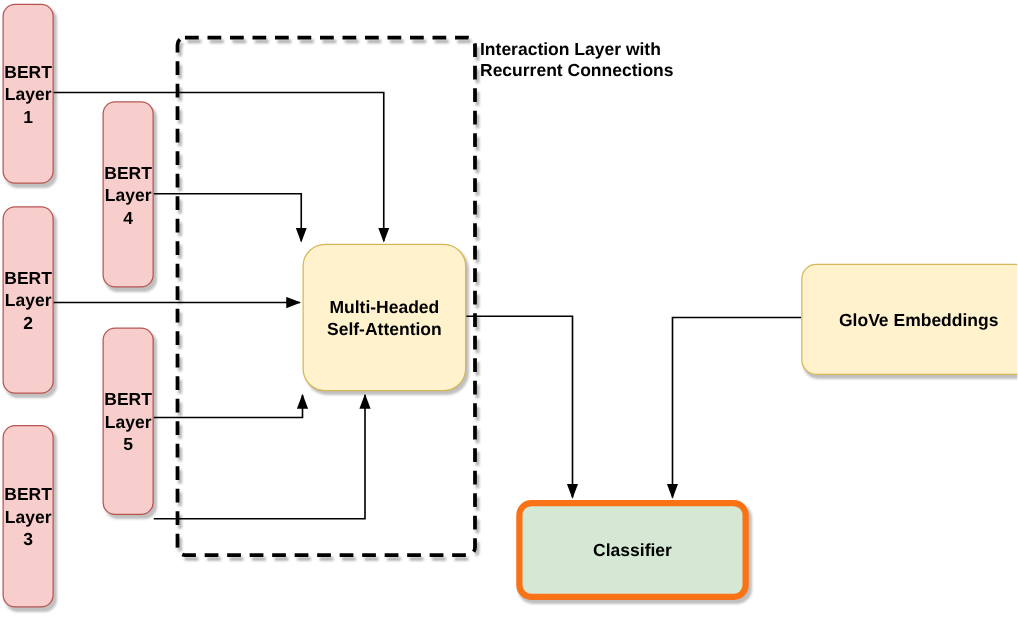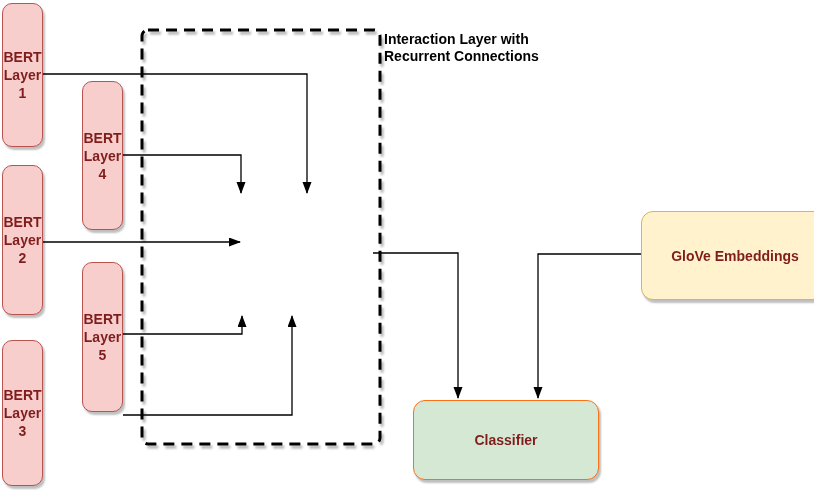--- a/index.html
+++ b/index.html
@@ -15,21 +15,21 @@
 
   .node {
     position: absolute;
     display: flex;
     align-items: center;
     justify-content: center;
     text-align: center;
     font-weight: bold;
     font-size: 14px;
     line-height: 18px;
-    color: #7f1d1d;
+    color: #000000;
     box-sizing: border-box;
     box-shadow: 2px 3px 2px rgba(0,0,0,0.25);
   }
   .node .label { white-space: pre-line; }
 
   .bert {
     width: 41px;
     background: #F8CECC;
     border: 1px solid #B85450;
     border-radius: 10px;
@@ -48,21 +48,21 @@
     left: 242px; top: 195px; width: 131px; height: 118px;
     border-radius: 18px;
   }
   #node-glove {
     left: 641px; top: 211px; width: 188px; height: 89px;
     border-radius: 12px;
   }
 
   .green {
     background: #D5E8D4;
-    border: 1px solid #f97316;
+    border: 5px solid #f97316;
     justify-content: center;
   }
   #node-classifier {
     left: 413px; top: 400px; width: 186px; height: 80px;
     border-radius: 12px;
   }
 
   #interaction-title {
     position: absolute;
     left: 384px; top: 31px; width: 180px;
@@ -139,20 +139,24 @@
 Layer
 5</span>
   </div>
 
   <div id="node-bert3" class="node bert">
     <span class="label">BERT
 Layer
 3</span>
   </div>
 
+  <div id="node-attention" class="node yellow">
+    <span class="label">Multi-Headed
+Self-Attention</span>
+  </div>
 
   <div id="node-glove" class="node yellow">
     <span class="label">GloVe Embeddings</span>
   </div>
 
   <div id="node-classifier" class="node green">
     <span class="label">Classifier</span>
   </div>
 
   <div id="interaction-title">Interaction Layer with

